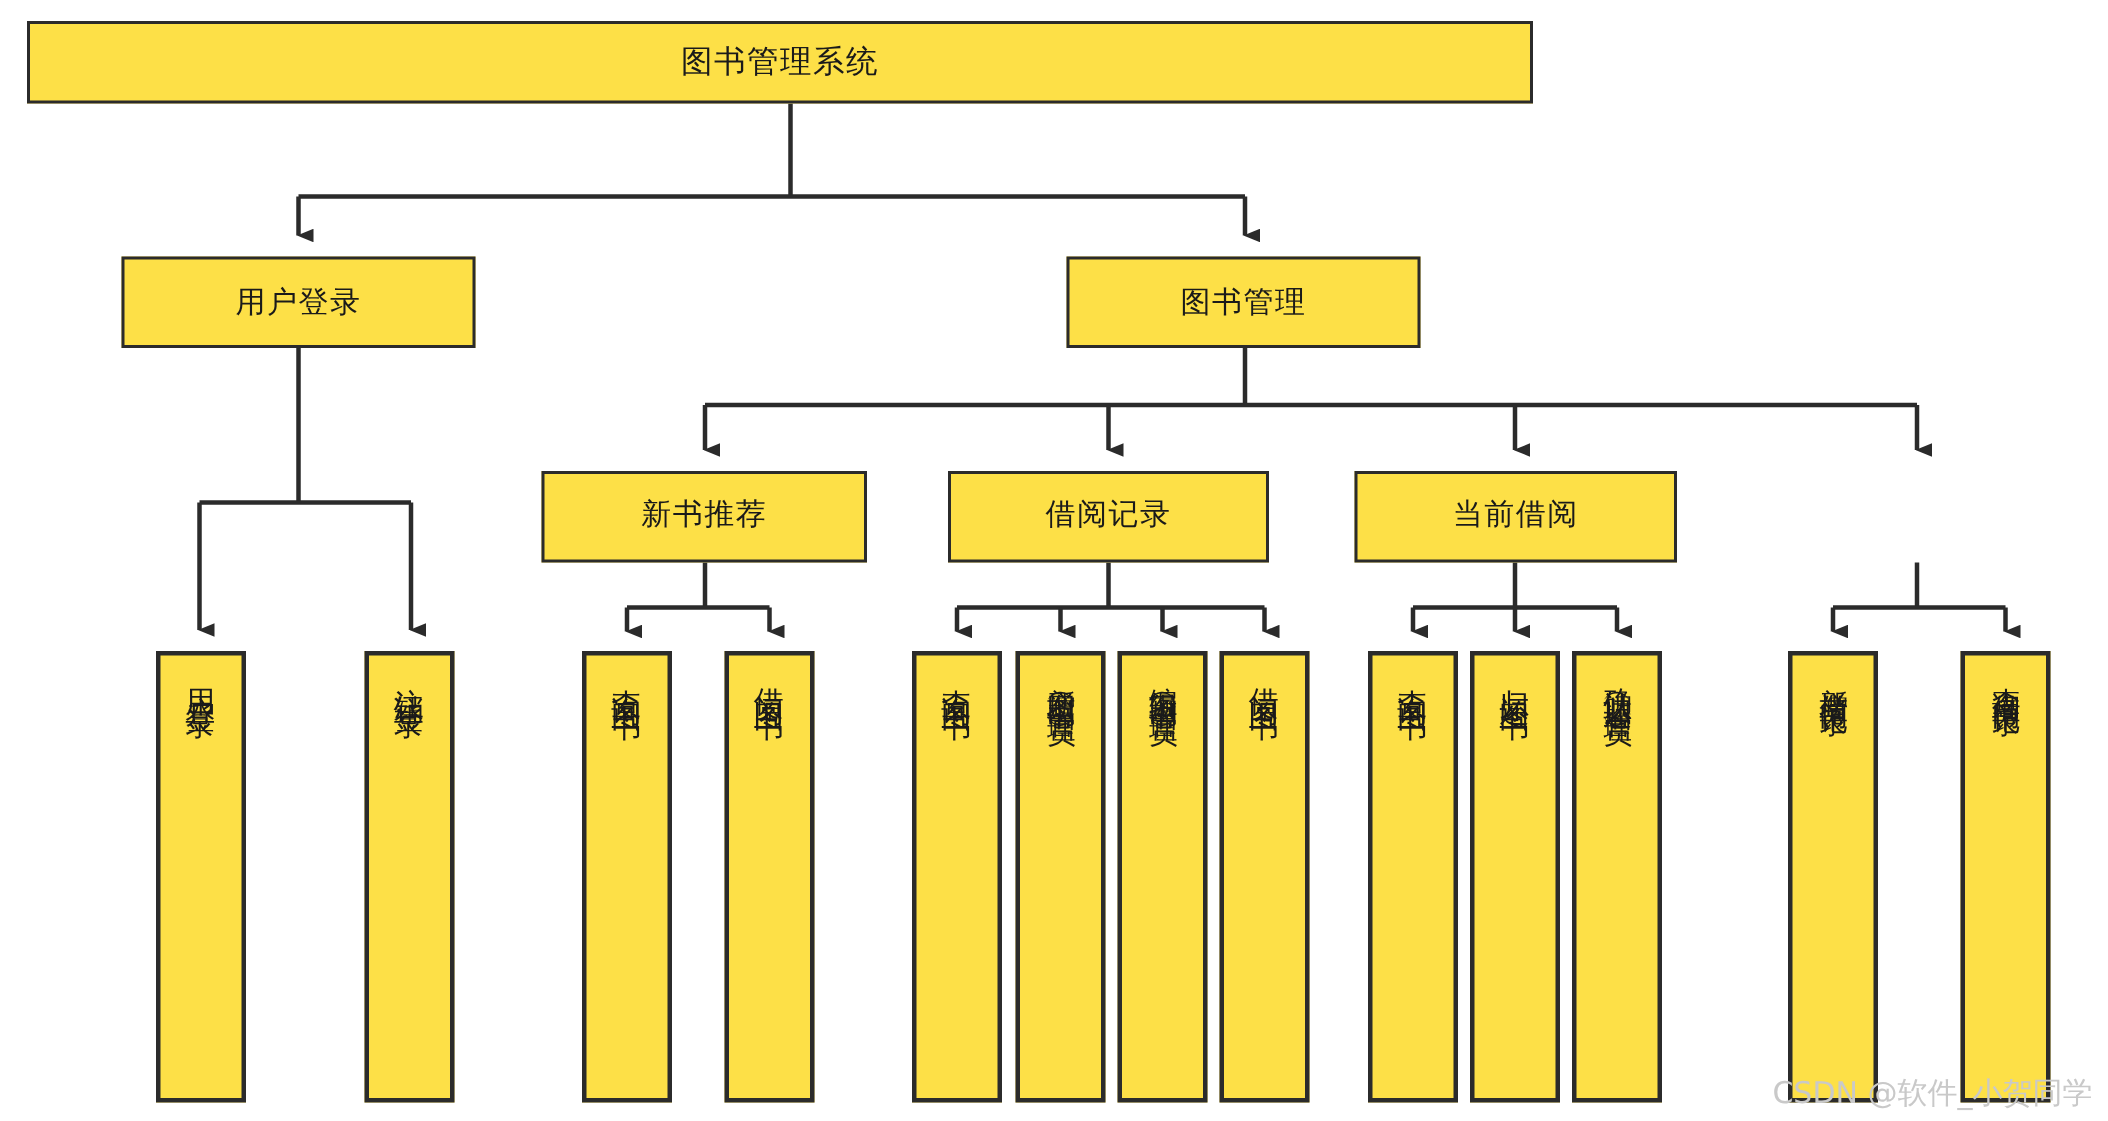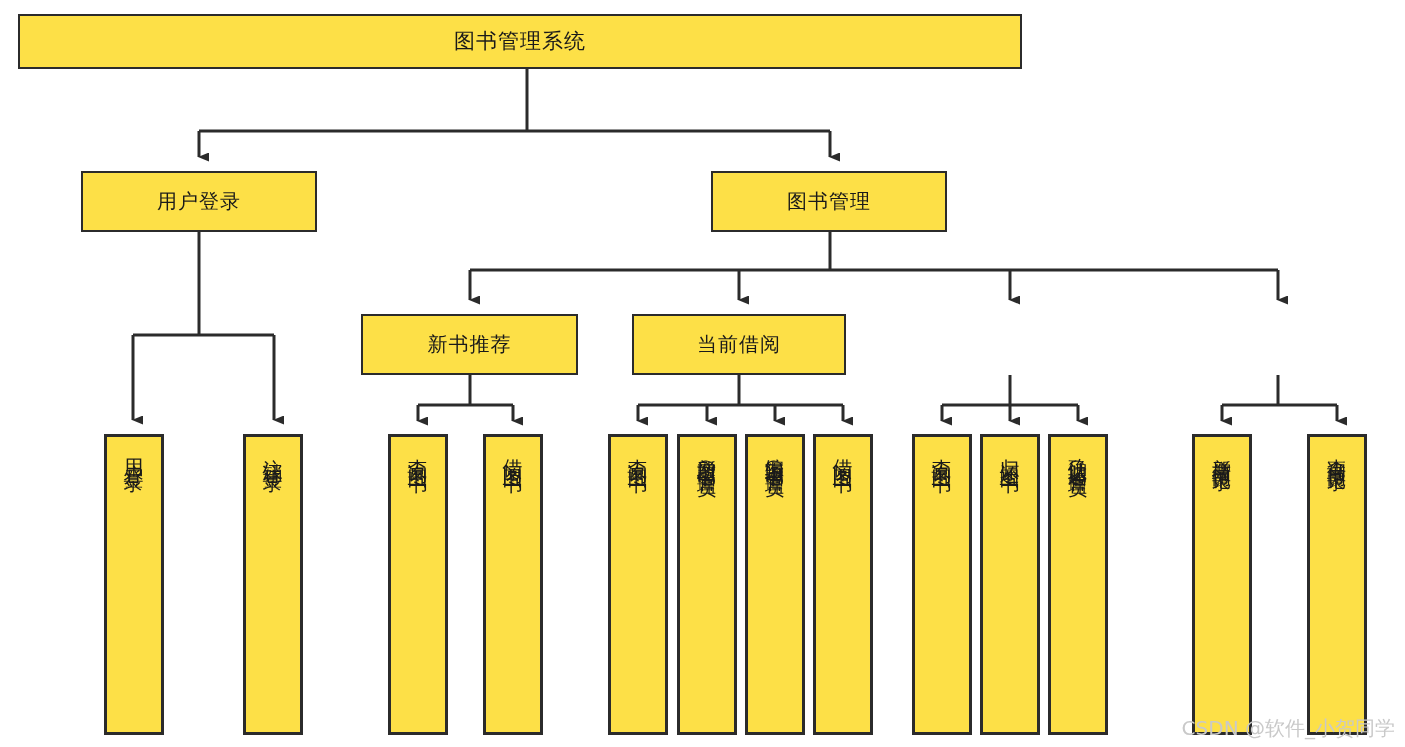--- a/index.html
+++ b/index.html
@@ -64,20 +64,21 @@
   #node-user-login   { left: 81px;  top: 171px; width: 236px; }
   #node-book-manage  { left: 711px; top: 171px; width: 236px; }
   
   .node-l3 {
     top: 314px;
     height: 61px;
   }
   .node-l3 .node-label {
     font-size: 20px;
     letter-spacing: 1px;
+    font-family: Liberation Mono, monospace;
   }
   #node-new-book-rec { left: 361px;  width: 217px; }
   #node-book-borrow  { left: 632px;  width: 214px; }
   #node-current-borrow { left: 903px; width: 215px; }
   #node-borrow-record  { left: 1171px; width: 214px; }
   
   .node-leaf {
     top: 434px;
     height: 301px;
     width: 60px;
@@ -173,20 +174,23 @@
     <span class="node-label">用户登录</span>
   </div>
   <div class="node node-l2" id="node-book-manage">
     <span class="node-label">图书管理</span>
   </div>
 
   <div class="node node-l3" id="node-new-book-rec">
     <span class="node-label">新书推荐</span>
   </div>
   <div class="node node-l3" id="node-book-borrow">
+    <span class="node-label">借阅记录</span>
+  </div>
+  <div class="node node-l3" id="node-current-borrow">
     <span class="node-label">当前借阅</span>
   </div>
 
   <div class="node node-leaf" style="left:104px">
     <span class="node-label">用户登录</span>
   </div>
   <div class="node node-leaf" style="left:243px">
     <span class="node-label">注销登录</span>
   </div>
 

